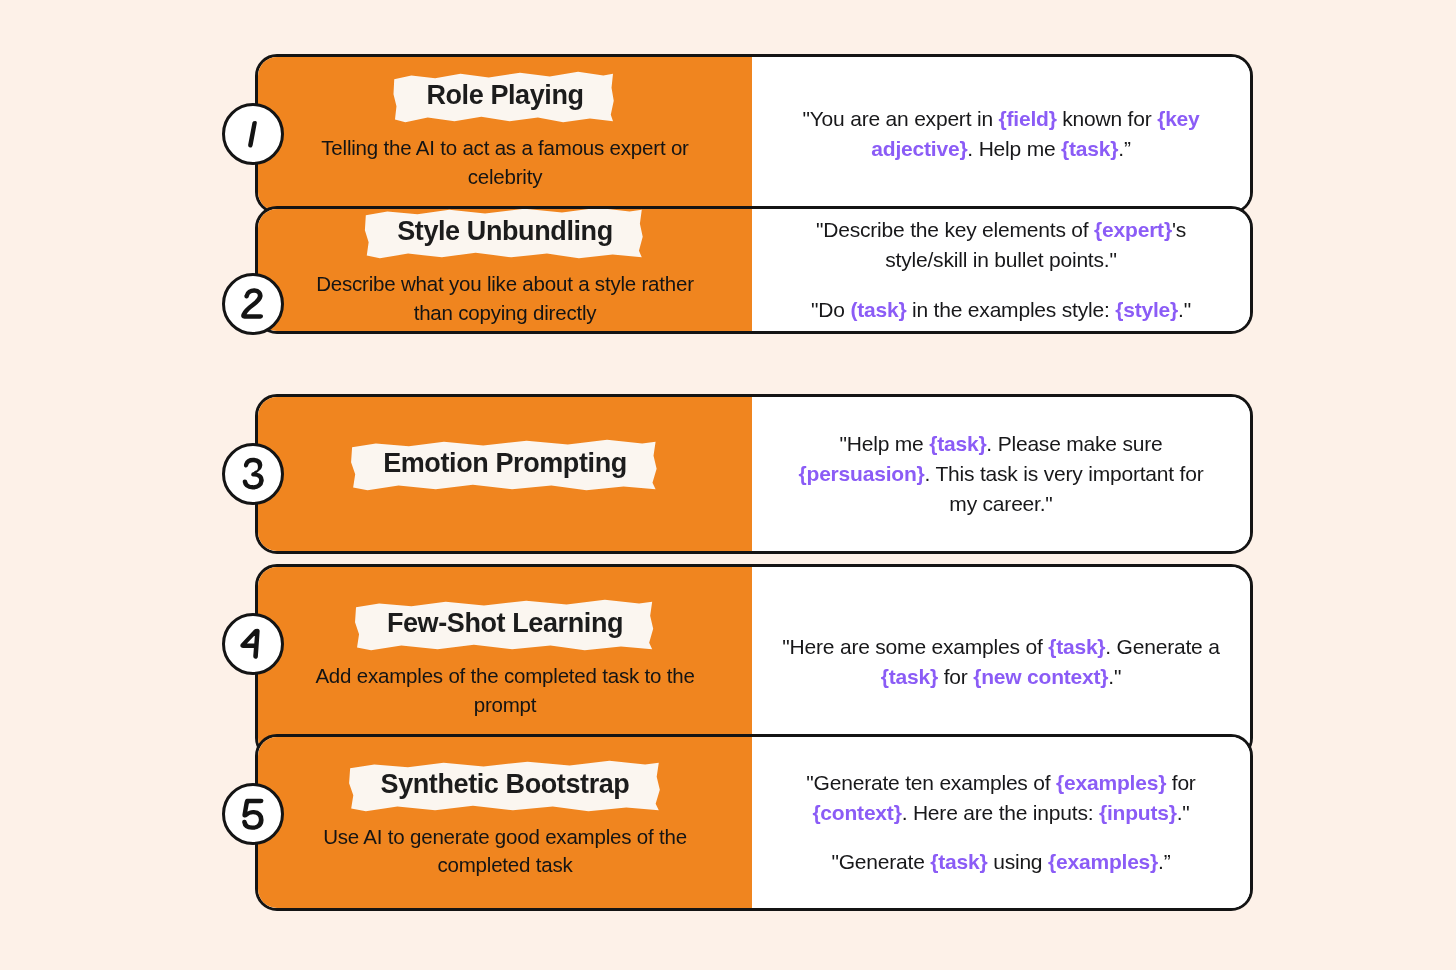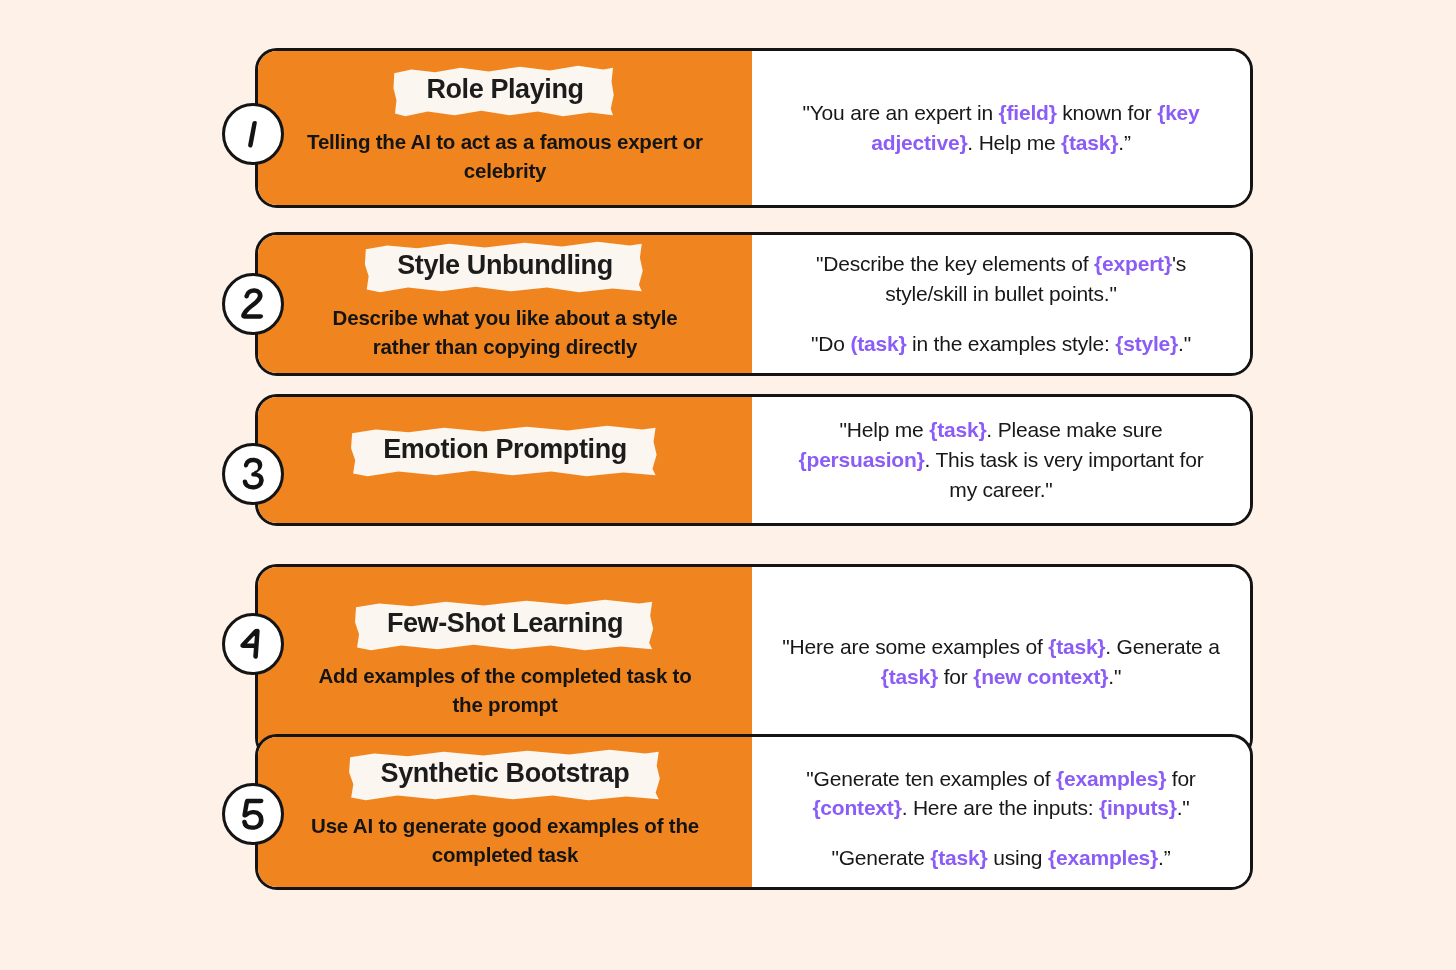--- a/index.html
+++ b/index.html
@@ -76,21 +76,21 @@
     font-weight: bold;
     color: #1C1C1C;
     letter-spacing: -0.4px;
     white-space: nowrap;
     line-height: 1.15;
   }
 
   .subtitle {
     position: relative;
     font-size: 20.5px;
-    font-weight: bold;
+    font-weight: normal;
     color: #141414;
     text-align: center;
     line-height: 1.38;
     letter-spacing: -0.2px;
     max-width: 400px;
   }
 
   
   .quote {
     font-size: 21px;
@@ -118,42 +118,42 @@
     display: flex;
     align-items: center;
     justify-content: center;
   }
   .badge svg { display: block; }
 </style>
 </head>
 <body>
 
 <div id="board">
-    <div class="card" style="top: 48px; height: 160px;">
+    <div class="card" style="top: 54px; height: 160px;">
       <div class="card-left">
         <div class="title-wrap">
           <span class="torn">
             <svg viewBox="0 0 300 60" preserveAspectRatio="none">
               <path d="M3,11 L26,7 L58,10 L92,5 L130,9 L172,4 L212,8 L250,3 L284,7 L297,5 L295,20 L298,34 L294,49 L297,56 L266,53 L230,57 L196,52 L158,56 L120,51 L84,56 L48,52 L18,57 L4,54 L6,40 L2,27 Z" fill="#FBF6F0"></path>
             </svg>
           </span>
           <div class="title-text">Role Playing</div>
         </div>
         <div class="subtitle">Telling the AI to act as a famous expert or celebrity</div>
       </div>
       <div class="card-right">
         <div class="quote"><span>"You are an expert in </span><span class="var">{field}</span><span> known for </span><span class="var">{key adjective}</span><span>. Help me </span><span class="var">{task}</span><span>.”</span></div>
       </div>
     </div>
     <div class="badge" style="top: 103px;">
       <svg width="34" height="40" viewBox="0 0 34 50">
         <path d="M20,10 C20.5,10 20.8,10.3 20.6,11.5 L15.5,39 C15.2,40.6 14.4,41 13.4,40.7 C12.2,40.4 11.8,39.6 12.1,38.2 L17.3,11 C17.6,10.2 18.4,10 20,10 Z" fill="#141414" stroke="#141414" stroke-width="2.2" stroke-linejoin="round"></path>
       </svg>
     </div>
-    <div class="card" style="top: 232px; height: 144px;">
+    <div class="card" style="top: 206px; height: 128px;">
       <div class="card-left">
         <div class="title-wrap">
           <span class="torn">
             <svg viewBox="0 0 300 60" preserveAspectRatio="none">
               <path d="M3,11 L26,7 L58,10 L92,5 L130,9 L172,4 L212,8 L250,3 L284,7 L297,5 L295,20 L298,34 L294,49 L297,56 L266,53 L230,57 L196,52 L158,56 L120,51 L84,56 L48,52 L18,57 L4,54 L6,40 L2,27 Z" fill="#FBF6F0"></path>
             </svg>
           </span>
           <div class="title-text">Style Unbundling</div>
         </div>
         <div class="subtitle">Describe what you like about a style rather than copying directly</div>
@@ -161,21 +161,21 @@
       <div class="card-right">
         <div class="quote"><span>"Describe the key elements of </span><span class="var">{expert}</span><span>'s style/skill in bullet points."</span></div>
         <div class="quote"><span>"Do </span><span class="var">(task}</span><span> in the examples style: </span><span class="var">{style}</span><span>."</span></div>
       </div>
     </div>
     <div class="badge" style="top: 273px;">
       <svg width="34" height="40" viewBox="0 0 34 50">
         <path d="M7.5,14.5 C8.5,9.5 13.5,6.2 19,6.5 C25,6.8 28.6,10.8 27.8,15.9 C27.1,20.4 23.2,23.6 18.2,27.2 C13.8,30.3 10.2,33.2 8,37.2 C7.5,38.2 7.9,38.8 9.1,38.8 L26.5,38.8 C27.9,38.8 28.5,39.4 28.4,40.6 C28.3,41.7 27.6,42.2 26.2,42.2 L6.5,42.2 C3.6,42.2 2.6,40.5 3.8,37.7 C6,32.6 10.5,29 15.3,25.4 C19.9,22 23.4,19.4 24,15.6 C24.5,12.3 22.5,10 18.7,9.8 C14.8,9.6 11.6,11.8 10.8,15.3 C10.5,16.6 9.8,17.2 8.6,17 C7.4,16.8 7.1,16 7.5,14.5 Z" fill="#141414" stroke="#141414" stroke-width="2.2" stroke-linejoin="round"></path>
       </svg>
     </div>
-    <div class="card" style="top: 394px; height: 132px;">
+    <div class="card" style="top: 394px; height: 160px;">
       <div class="card-left">
         <div class="title-wrap">
           <span class="torn">
             <svg viewBox="0 0 300 60" preserveAspectRatio="none">
               <path d="M3,11 L26,7 L58,10 L92,5 L130,9 L172,4 L212,8 L250,3 L284,7 L297,5 L295,20 L298,34 L294,49 L297,56 L266,53 L230,57 L196,52 L158,56 L120,51 L84,56 L48,52 L18,57 L4,54 L6,40 L2,27 Z" fill="#FBF6F0"></path>
             </svg>
           </span>
           <div class="title-text">Emotion Prompting</div>
         </div>
       </div>
@@ -202,21 +202,21 @@
       </div>
       <div class="card-right">
         <div class="quote"><span>"Here are some examples of </span><span class="var">{task}</span><span>. Generate a </span><span class="var">{task}</span><span> for </span><span class="var">{new context}</span><span>."</span></div>
       </div>
     </div>
     <div class="badge" style="top: 613px;">
       <svg width="34" height="40" viewBox="0 0 34 50">
         <path d="M22.5,7 C23.7,7 24.3,7.6 24.2,9 L22,40.5 C21.9,41.8 21.2,42.4 20,42.3 C18.8,42.2 18.3,41.5 18.4,40.1 L19.3,28.8 L4.5,28.8 C2.3,28.8 1.6,27.3 2.9,25.3 L18.9,8.4 C19.7,7.3 20.9,7 22.5,7 Z M19.6,25.5 L20.6,12.6 C20.7,11.6 20.2,11.4 19.6,12.1 L7.4,24.9 C6.7,25.6 6.9,25.5 7.9,25.5 Z" fill="#141414" stroke="#141414" stroke-width="2.2" stroke-linejoin="round"></path>
       </svg>
     </div>
-    <div class="card" style="top: 734px; height: 156px; align-items: flex-end;">
+    <div class="card" style="top: 734px; height: 177px;">
       <div class="card-left">
         <div class="title-wrap">
           <span class="torn">
             <svg viewBox="0 0 300 60" preserveAspectRatio="none">
               <path d="M3,11 L26,7 L58,10 L92,5 L130,9 L172,4 L212,8 L250,3 L284,7 L297,5 L295,20 L298,34 L294,49 L297,56 L266,53 L230,57 L196,52 L158,56 L120,51 L84,56 L48,52 L18,57 L4,54 L6,40 L2,27 Z" fill="#FBF6F0"></path>
             </svg>
           </span>
           <div class="title-text">Synthetic Bootstrap</div>
         </div>
         <div class="subtitle">Use AI to generate good examples of the completed task</div>

